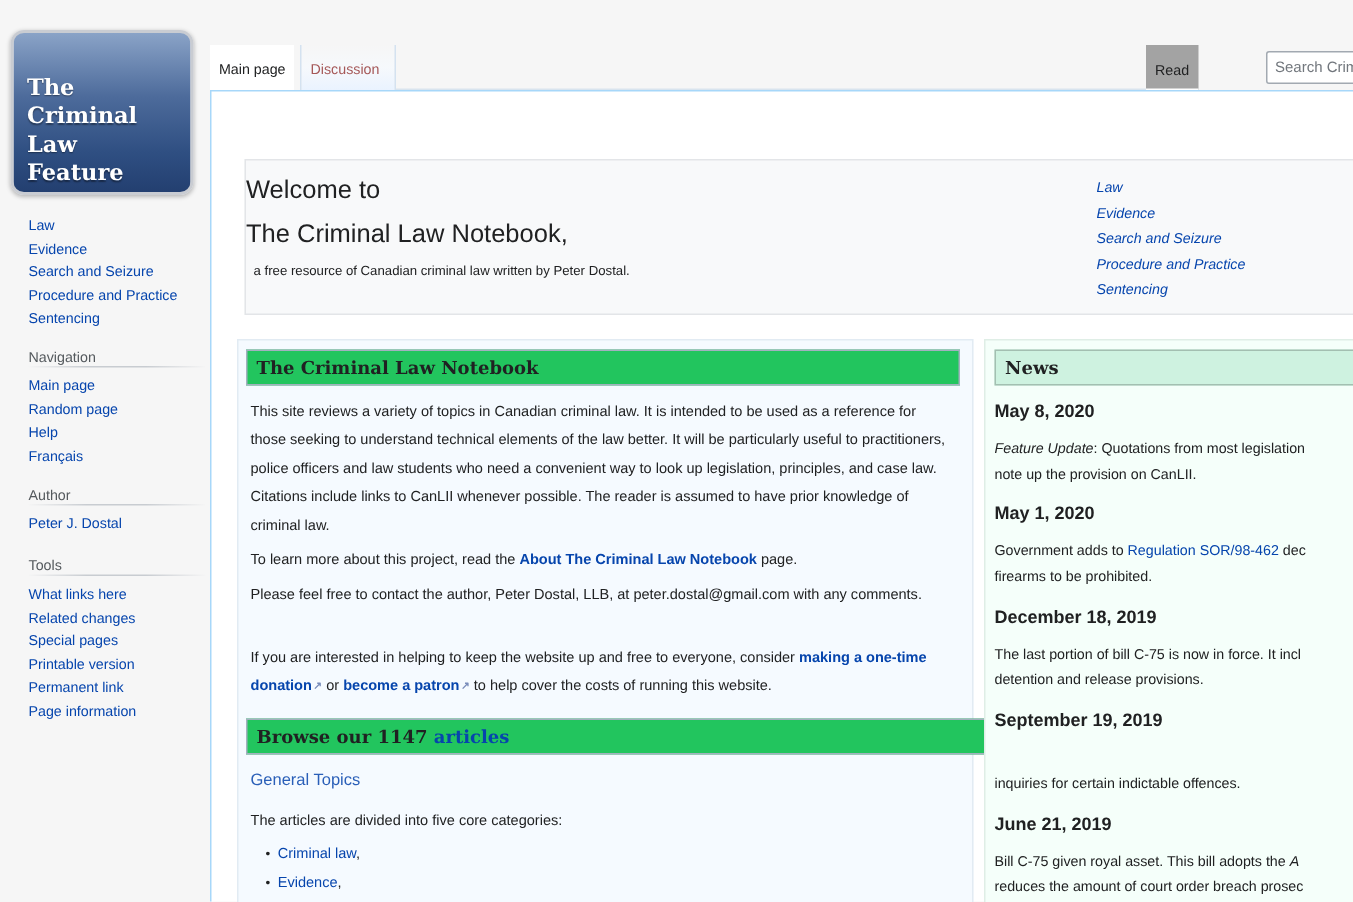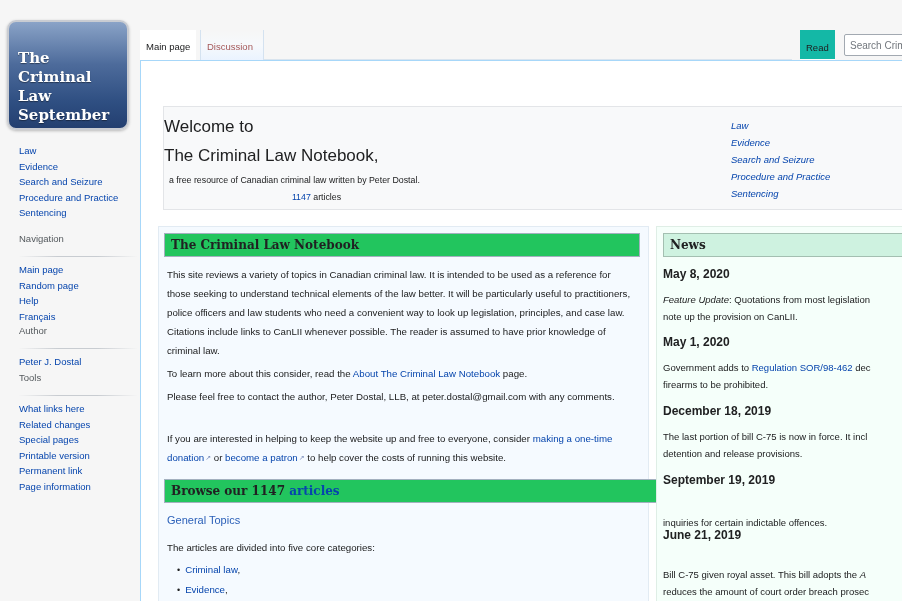--- a/index.html
+++ b/index.html
@@ -7,32 +7,32 @@
   a { color: #0645ad; text-decoration: none; }
 
   
   .sidebar { position: absolute; left: 0; top: 0; width: 140px; height: 601px; background: #f6f6f6; }
   .logo { position: absolute; left: 7px; top: 20px; width: 122px; height: 110px; border-radius: 9px; border: 2px solid #c9ccd2;
           background: linear-gradient(to bottom, #8aa3c7 0%, #4d6b9b 40%, #2f4f82 75%, #233f70 100%);
           box-shadow: 0 1px 3px rgba(0,0,0,0.25); }
   .logo-text { position: absolute; left: 9px; top: 27px; font-family: "DejaVu Serif", serif; font-weight: bold; color: #fff; font-size: 15px; line-height: 19px; letter-spacing: 0px; text-shadow: 0 1px 1px rgba(0,0,0,0.4); }
   .logo-text span { display: block; }
   .portal { position: absolute; left: 19px; width: 118px; }
-  .portal .heading { font-size: 9.5px; color: #54595d; padding-bottom: 12px; margin-bottom: 5px; border-bottom: 1px solid; border-image: linear-gradient(to right, rgba(200,204,209,0) 0, #c8ccd1 33%, #c8ccd1 66%, rgba(200,204,209,0) 100%) 1; }
+  .portal .heading { font-size: 9.5px; color: #54595d; padding-bottom: 0; margin-bottom: 5px; border-bottom: 1px solid; border-image: linear-gradient(to right, rgba(200,204,209,0) 0, #c8ccd1 33%, #c8ccd1 66%, rgba(200,204,209,0) 100%) 1; }
   .portal ul { list-style: none; }
   .portal li { font-size: 9.5px; line-height: 15.6px; }
   .portal li a { color: #0645ad; }
 
   
   .tabs-bar { position: absolute; left: 140px; top: 30px; width: 762px; height: 30px; }
   .tab-left { position: absolute; top: 0; height: 30px; font-size: 9.5px; padding: 11px 6px 0 6px; }
   .tab-main { left: 0; color: #202122; background: #fff; }
   .tab-disc { left: 60px; width: 64px; color: #ba0000; background: linear-gradient(to bottom, rgba(167,215,249,0) 0, #f6f9fc 50%, #eaf3ff 100%); border-left: 1px solid #d4e2f0; border-right: 1px solid #d4e2f0; color: #a55858; }
   .tab-gap { position: absolute; left: 124px; right: 110px; top: 0; height: 30px; border-bottom: 1px solid #d9e4ee; }
-  .tab-read { position: absolute; left: 660px; top: 0; height: 30px; font-size: 9.5px; padding: 12px 6px 0 6px; color: #202122; background: #14b8a6; border-bottom: 1px solid #fff; }
+  .tab-read { position: absolute; left: 624px; top: 0; height: 30px; font-size: 9.5px; padding: 12px 6px 0 6px; color: #202122; background: #a3a3a3; border-bottom: 1px solid #fff; }
   .search-box { position: absolute; left: 704px; top: 4px; width: 70px; height: 22px; border: 1px solid #a2a9b1; border-radius: 2px; background: #fff; font-size: 10px; color: #72777d; padding: 5px 0 0 5px; overflow: hidden; white-space: nowrap; }
 
   
   .content { position: absolute; left: 140px; top: 60px; width: 762px; height: 541px; background: #fff; border-top: 1px solid #a7d7f9; border-left: 1px solid #a7d7f9; }
 
   .welcome { position: absolute; left: 22px; top: 45px; width: 760px; height: 104px; background: #f8f9fa; border: 1px solid #e3e5e8; }
   .welcome-title1 { position: absolute; left: 0; width: 305px; top: 10px; font-size: 17px; color: #202122; }
   .welcome-title2 { position: absolute; left: 0; width: 305px; top: 39px; font-size: 17px; color: #202122; }
   .welcome-sub { position: absolute; left: 5px; top: 68px; font-size: 8.8px; color: #202122; white-space: nowrap; }
   .welcome-count { position: absolute; left: 0; width: 305px; top: 85px; text-align: center; font-size: 8.8px; }
@@ -42,41 +42,41 @@
 
   .panel-left { position: absolute; left: 17px; top: 165px; width: 491px; height: 380px; background: #f5faff; border: 1px solid #e2ebf3; }
   .panel-right { position: absolute; left: 515px; top: 165px; width: 260px; height: 380px; background: #f5fffa; border: 1px solid #dfeee6; }
 
   .box-head { position: absolute; height: 24px; font-family: "DejaVu Serif", serif; font-weight: bold; font-size: 12px; padding: 4px 0 0 6px; color: #202122; }
   .box-head.blue { background: #22c55e; border: 1px solid #c2410c; border-color: #a3b0bf; }
   .box-head.green { background: #cef2e0; border: 1px solid #a3bfb1; }
   .box-head .link { color: #0645ad; }
 
   .para { position: absolute; left: 8px; width: 470px; font-size: 9.7px; line-height: 19px; color: #202122; }
-  .para a { color: #0645ad; }
+  .para a { color: #0645ad; font-weight: bold; }
   .ext::after { content: "\2197"; font-size: 7px; color: #7a8dbb; margin-left: 1px; vertical-align: 1px; }
 
   .h-topics { position: absolute; left: 8px; font-size: 11px; font-weight: normal; color: #3366cc; color:#2a5fb8; }
   .bullets { position: absolute; left: 18px; list-style: none; }
   .bullets li { font-size: 9.7px; line-height: 19px; }
   .bullets li::before { content: "\2022"; color: #202122; margin-right: 5px; font-size: 9px; }
 
   .news-date { position: absolute; left: 6px; font-size: 12px; font-weight: bold; color: #202122; white-space: nowrap; }
   .news-text { position: absolute; left: 6px; width: 300px; font-size: 9.5px; line-height: 17px; color: #202122; white-space: nowrap; }
   .news-text i { font-style: italic; }
 </style>
 </head>
 <body>
 
 <div class="sidebar">
   <div class="logo">
     <div class="logo-text">
       <span>The</span>
       <span>Criminal Law</span>
-      <span>September</span>
+      <span>Feature</span>
     </div>
   </div>
 
   <div class="portal" style="top:143px;">
     <ul>
       <li><a href="#">Law</a></li>
       <li><a href="#">Evidence</a></li>
       <li><a href="#">Search and Seizure</a></li>
       <li><a href="#">Procedure and Practice</a></li>
       <li><a href="#">Sentencing</a></li>
@@ -120,36 +120,35 @@
   <div class="tab-read">Read</div>
   <div class="search-box">Search Criminal Law Notebook</div>
 </div>
 
 <div class="content">
 
   <div class="welcome">
     <div class="welcome-title1">Welcome to</div>
     <div class="welcome-title2">The Criminal Law Notebook,</div>
     <div class="welcome-sub">a free resource of Canadian criminal law written by Peter Dostal.</div>
-    <div class="welcome-count"><a href="#">1147</a><span> articles</span></div>
     <ul class="welcome-links">
       <li><a href="#">Law</a></li>
       <li><a href="#">Evidence</a></li>
       <li><a href="#">Search and Seizure</a></li>
       <li><a href="#">Procedure and Practice</a></li>
       <li><a href="#">Sentencing</a></li>
     </ul>
   </div>
 
   <div class="panel-left">
     <div class="box-head blue" style="left:5px; top:6px; width:476px;">The Criminal Law Notebook</div>
 
     <div class="para" style="top:38px;">This site reviews a variety of topics in Canadian criminal law. It is intended to be used as a reference for those seeking to understand technical elements of the law better. It will be particularly useful to practitioners, police officers and law students who need a convenient way to look up legislation, principles, and case law. Citations include links to CanLII whenever possible. The reader is assumed to have prior knowledge of criminal law.</div>
 
-    <div class="para" style="top:137px;"><span>To learn more about this consider, read the </span><a href="#">About The Criminal Law Notebook</a><span> page.</span></div>
+    <div class="para" style="top:137px;"><span>To learn more about this project, read the </span><a href="#">About The Criminal Law Notebook</a><span> page.</span></div>
 
     <div class="para" style="top:160px;">Please feel free to contact the author, Peter Dostal, LLB, at peter.dostal@gmail.com with any comments.</div>
 
     <div class="para" style="top:202px;"><span>If you are interested in helping to keep the website up and free to everyone, consider </span><a href="#" class="ext">making a one-time donation</a><span> or </span><a href="#" class="ext">become a patron</a><span> to help cover the costs of running this website.</span></div>
 
     <div class="box-head blue" style="left:5px; top:252px; width:528px;"><span>Browse our 1147 </span><a href="#" class="link">articles</a></div>
 
     <div class="h-topics" style="top:287px;">General Topics</div>
 
     <div class="para" style="top:311px;">The articles are divided into five core categories:</div>
@@ -168,16 +167,16 @@
 
     <div class="news-date" style="top:108px;">May 1, 2020</div>
     <div class="news-text" style="top:132px;"><span>Government adds to </span><a href="#">Regulation SOR/98-462</a><span> dec</span><br><span>firearms to be prohibited.</span></div>
 
     <div class="news-date" style="top:177px;">December 18, 2019</div>
     <div class="news-text" style="top:201px;"><span>The last portion of bill C-75 is now in force. It incl</span><br><span>detention and release provisions.</span></div>
 
     <div class="news-date" style="top:246px;">September 19, 2019</div>
     <div class="news-text" style="top:270px;"><br><span>inquiries for certain indictable offences.</span></div>
 
-    <div class="news-date" style="top:301px;">June 21, 2019</div>
+    <div class="news-date" style="top:315px;">June 21, 2019</div>
     <div class="news-text" style="top:339px;"><span>Bill C-75 given royal asset. This bill adopts the </span><i>A</i><br><span>reduces the amount of court order breach prosec</span></div>
   </div>
 </div>
 
 </body></html>

